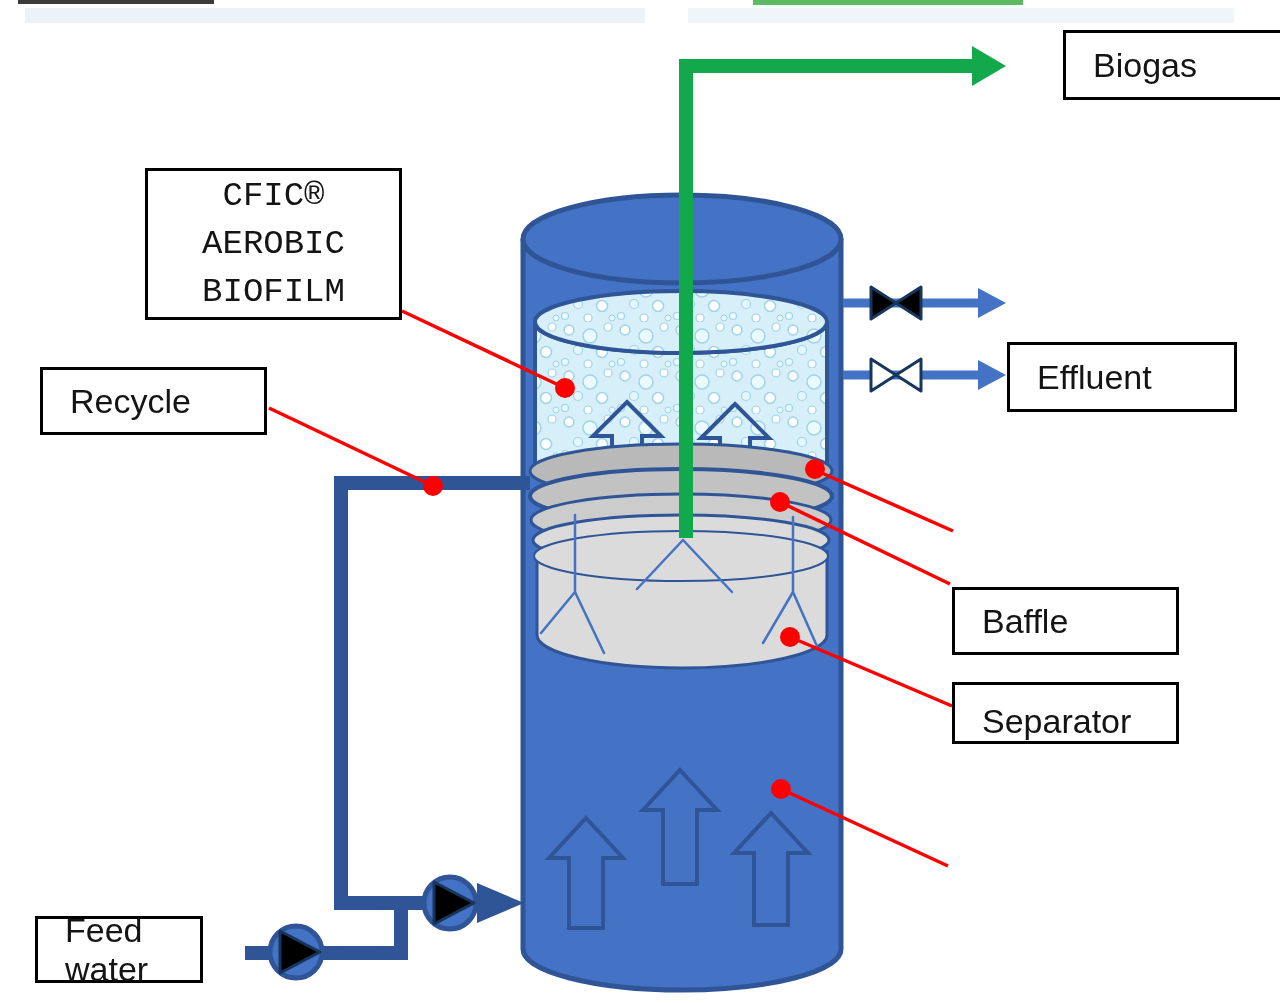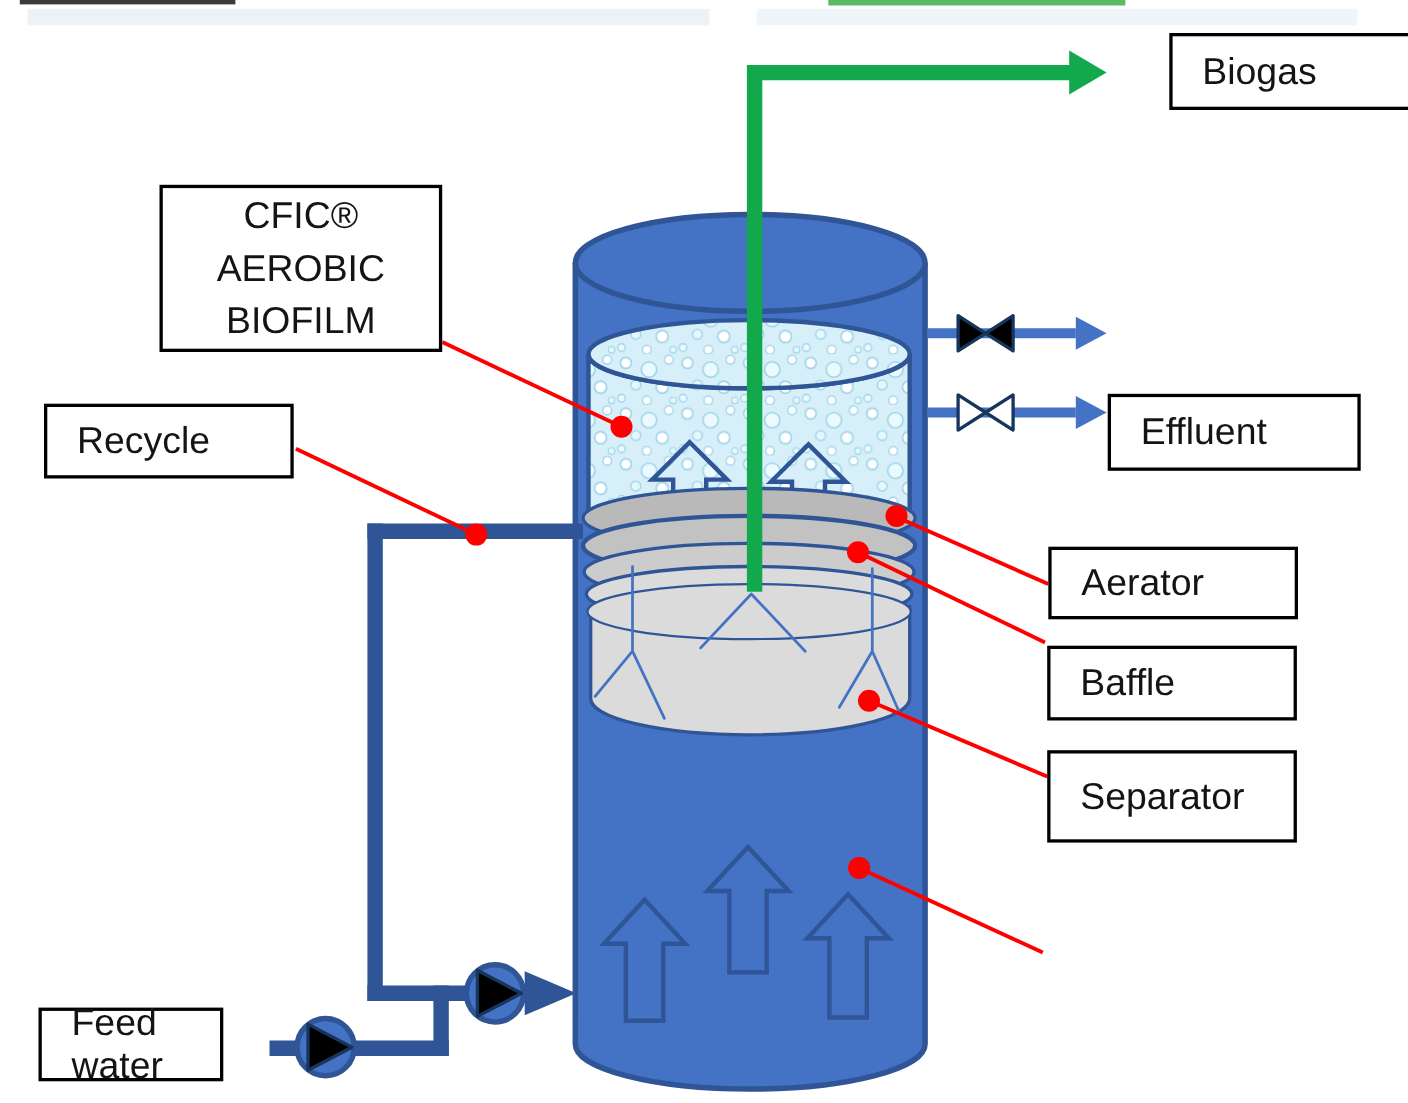--- a/index.html
+++ b/index.html
@@ -23,20 +23,21 @@
     display:flex;
     align-items:center;
   }
   .lbl-box.single{padding-left:27px;}
   .lbl-box.multi{
     flex-direction:column;
     justify-content:center;
     align-items:center;
     padding-left:0;
     text-align:center;
+    font-family:Liberation Mono, monospace;
   }
   .lbl-box.multi .line{line-height:48px;}
 
   
   .tank-body{fill:var(--c-tank-blue);stroke:var(--c-tank-border);stroke-width:5;}
   .biofilm{fill:url(#bubblePat);stroke:var(--c-tank-border);stroke-width:4;}
   .flow-arrow{fill:none;stroke:var(--c-tank-border);stroke-width:4;stroke-linejoin:miter;}
   .ring{stroke:var(--c-tank-border);}
   .sep-body{fill:var(--c-separator-gray);stroke:var(--c-tank-border);stroke-width:3;}
   .funnel{fill:none;stroke:var(--c-funnel-blue);stroke-width:2.5;stroke-linecap:round;}
@@ -182,30 +183,27 @@
 
   <div class="lbl-box single" style="left:35px;top:916px;width:168px;height:67px;">
     <span>Feed water</span>
   </div>
 
   <div class="lbl-box single" style="left:1063px;top:30px;width:230px;height:70px;">
     <span>Biogas</span>
   </div>
 
 
-  <div class="lbl-box single" style="left:1007px;top:358px;width:230px;height:70px;">
+  <div class="lbl-box single" style="left:1007px;top:342px;width:230px;height:70px;">
     <span>Effluent</span>
   </div>
 
-  <div class="lbl-box single" style="left:953px;top:497px;width:227px;height:66px;">
-    <span>Aerator</span>
-  </div>
 
   <div class="lbl-box single" style="left:952px;top:587px;width:227px;height:68px;">
     <span>Baffle</span>
   </div>
 
-  <div class="lbl-box single" style="left:952px;top:682px;width:227px;height:84px;">
+  <div class="lbl-box single" style="left:952px;top:682px;width:227px;height:62px;align-items:flex-end;">
     <span>Separator</span>
   </div>
 
 
 </div>
 
 </body></html>

